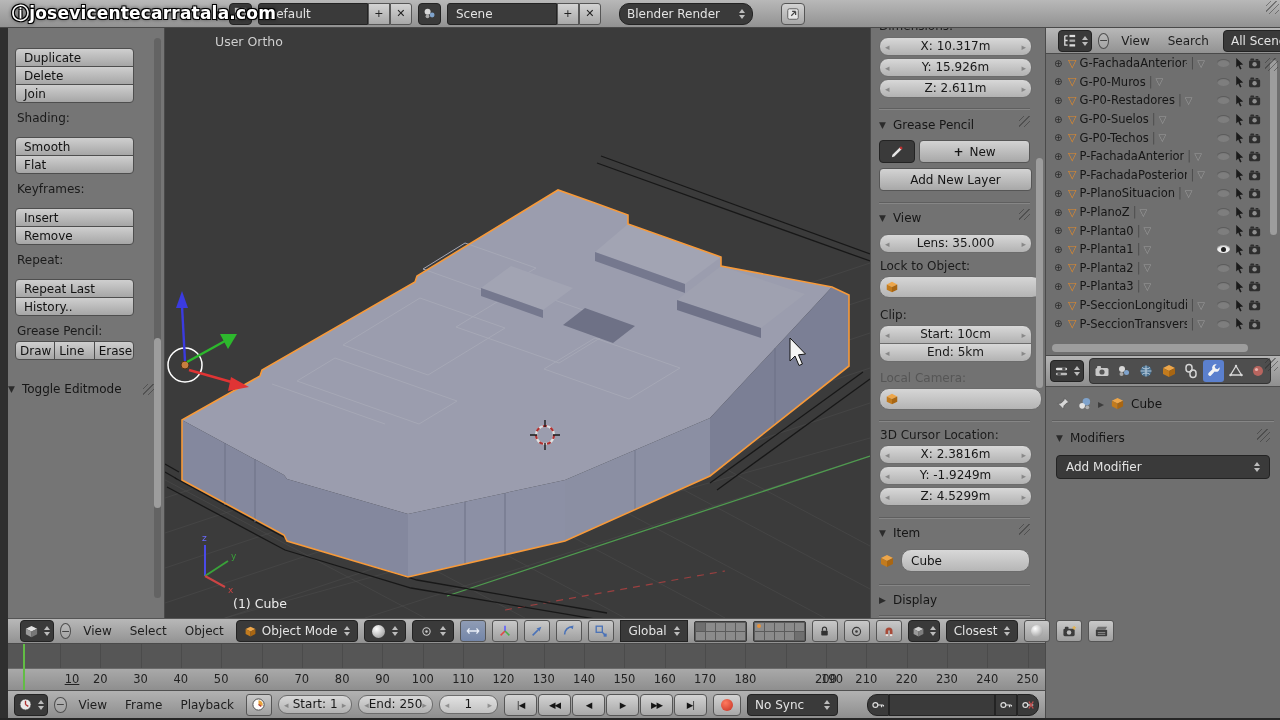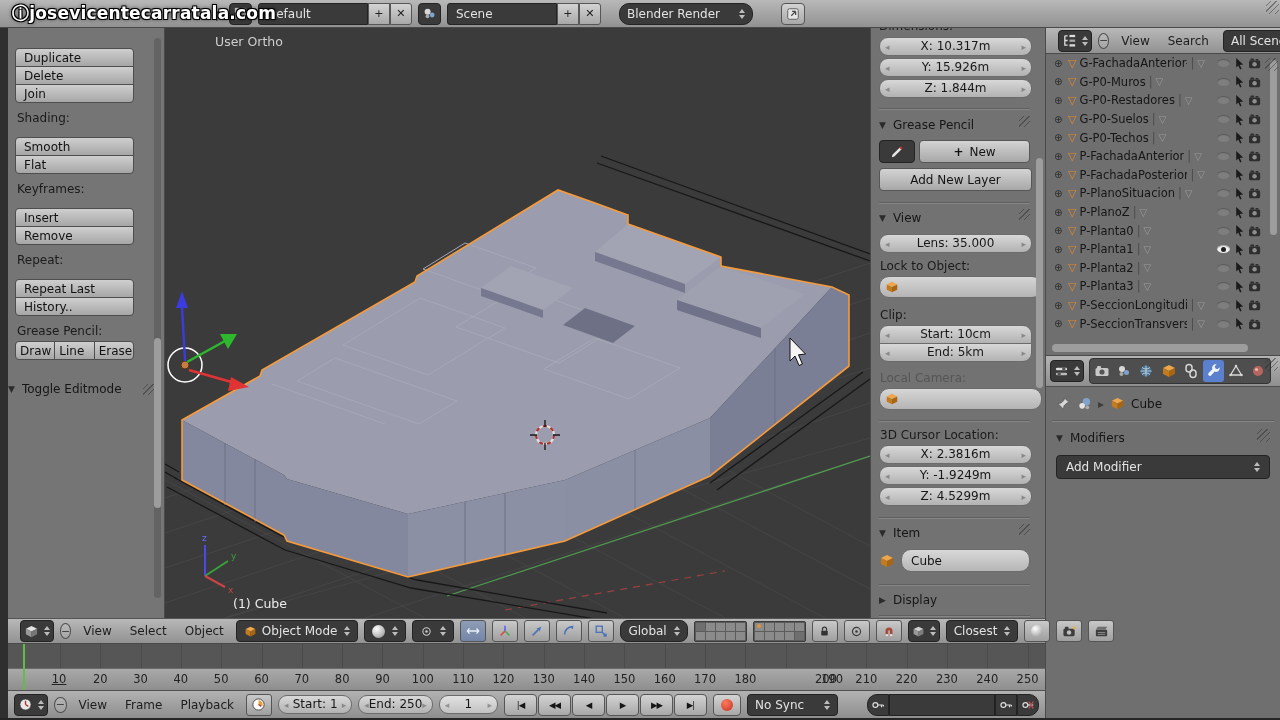--- a/index.html
+++ b/index.html
@@ -282,21 +282,21 @@
 
   <path d="M625,310 L625,333 L630,328 L634,337.5 L637.4,336 L633.5,326.8 L640.5,326 Z" fill="#f5f5f5" stroke="#111" stroke-width="1"></path>
 </svg>
 
 <div class="region" id="n-panel">
   <div class="np np-clip">
       <div>Dimensions:</div>
     </div>
   <div class="np pill" style="margin-top:3px">X: 10.317m</div>
   <div class="np pill" style="margin-top:2px">Y: 15.926m</div>
-  <div class="np pill" style="margin-top:2px">Z: 1.844m</div>
+  <div class="np pill" style="margin-top:2px">Z: 2.611m</div>
   <div class="np sep-line" style="margin:10px 0 0"></div>
   <div class="np phead" style="margin-top:9px;position:relative">
     <span class="ptri">▼</span>
       <span>Grease Pencil</span>
     <div class="diag" style="right:0;top:-2px;width:11px;height:11px"></div>
   </div>
   <div class="np gp-row" style="margin-top:8px">
     <span class="gp-pencil">
       <svg class="ic" width="15" height="15" viewBox="0 0 16 16">
           <path d="M2,14 L4.6,13.4 L12.4,5.6 L10.4,3.6 L2.6,11.4 Z" fill="#e6e6e6"></path>
@@ -433,21 +433,21 @@
         <path d="M13,1.5 L9.5,4 L12.5,6 Z" fill="#4a72b8"></path>
       </svg>
   </span>
   <span class="hbtn">
     <svg class="ic" width="14" height="14" viewBox="0 0 16 16">
         <rect x="2.5" y="2.5" width="7" height="7" stroke="#4a72b8" stroke-width="1.5" fill="none"></rect>
         <path d="M9.5,9.5 L12,12" stroke="#4a72b8" stroke-width="1.5"></path>
         <rect x="11" y="11" width="3.5" height="3.5" fill="#4a72b8"></rect>
       </svg>
   </span>
-  <span class="dd" style="width:58px;justify-content:space-between;border-radius:8px">
+  <span class="dd" style="width:58px;justify-content:space-between;border-radius:0">
     <span>Global</span>
       <span class="ddarr">
         <i class="up"></i>
         <i class="dn"></i>
       </span>
   </span>
   <span class="layers">
       <i class="on"></i>
       <i></i>
       <i></i>
@@ -1011,21 +1011,21 @@
       <div class="tl-grid" style="left: 777.68px;"></div>
       <div class="tl-grid" style="left: 818px;"></div>
       <div class="tl-grid" style="left: 858.32px;"></div>
       <div class="tl-grid" style="left: 898.64px;"></div>
       <div class="tl-grid" style="left: 938.96px;"></div>
       <div class="tl-grid" style="left: 979.28px;"></div>
       <div class="tl-grid" style="left: 1019.6px;"></div>
     </div>
   <div id="tl-ruler">
       <div id="ruler-ticks">
-        <span class="tick" style="left: 51px; text-decoration: underline;">10</span>
+        <span class="tick" style="left: 64px; text-decoration: underline;">10</span>
         <span class="tick" style="left: 92.24px;">20</span>
         <span class="tick" style="left: 132.56px;">30</span>
         <span class="tick" style="left: 172.88px;">40</span>
         <span class="tick" style="left: 213.2px;">50</span>
         <span class="tick" style="left: 253.52px;">60</span>
         <span class="tick" style="left: 293.84px;">70</span>
         <span class="tick" style="left: 334.16px;">80</span>
         <span class="tick" style="left: 374.48px;">90</span>
         <span class="tick" style="left: 414.8px;">100</span>
         <span class="tick" style="left: 455.12px;">110</span>

